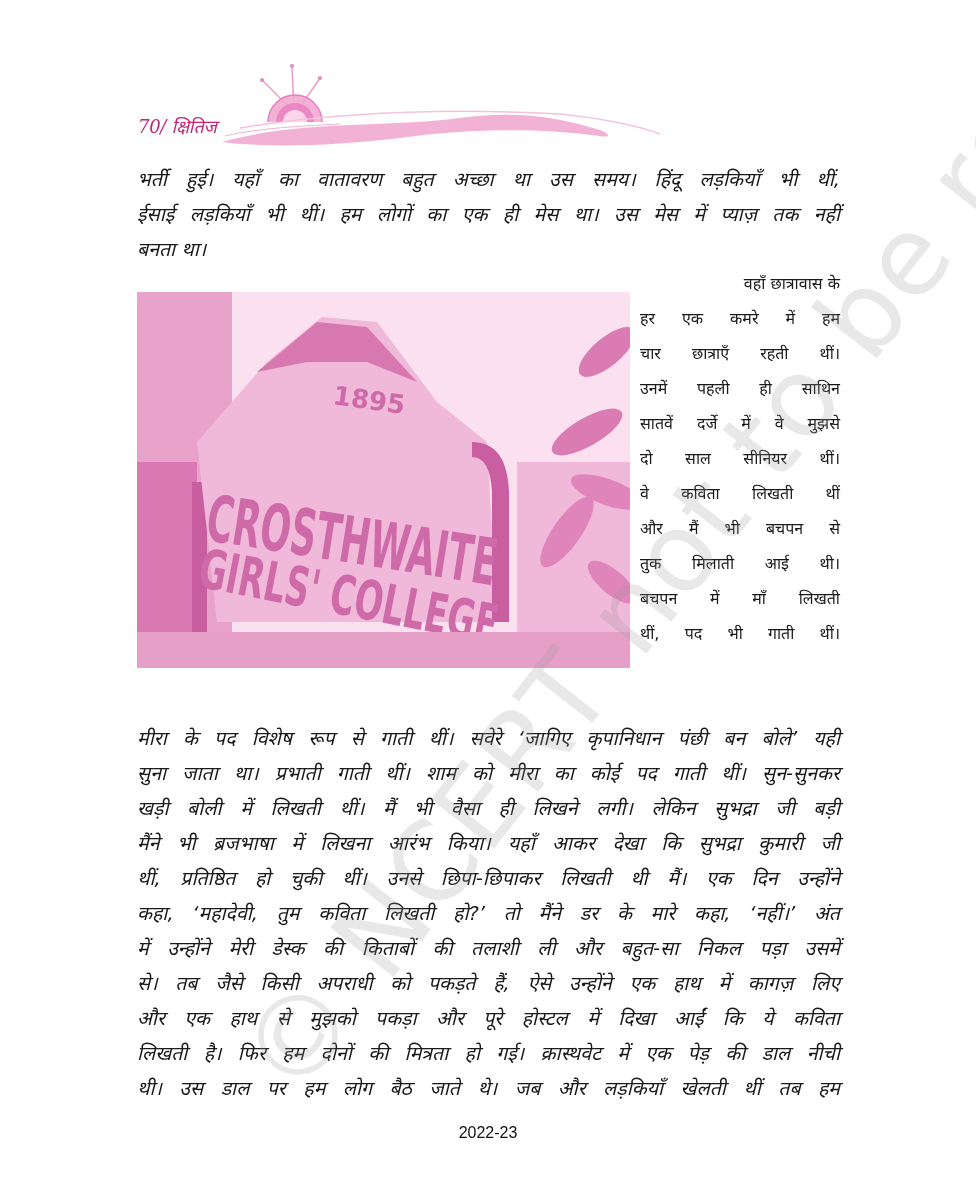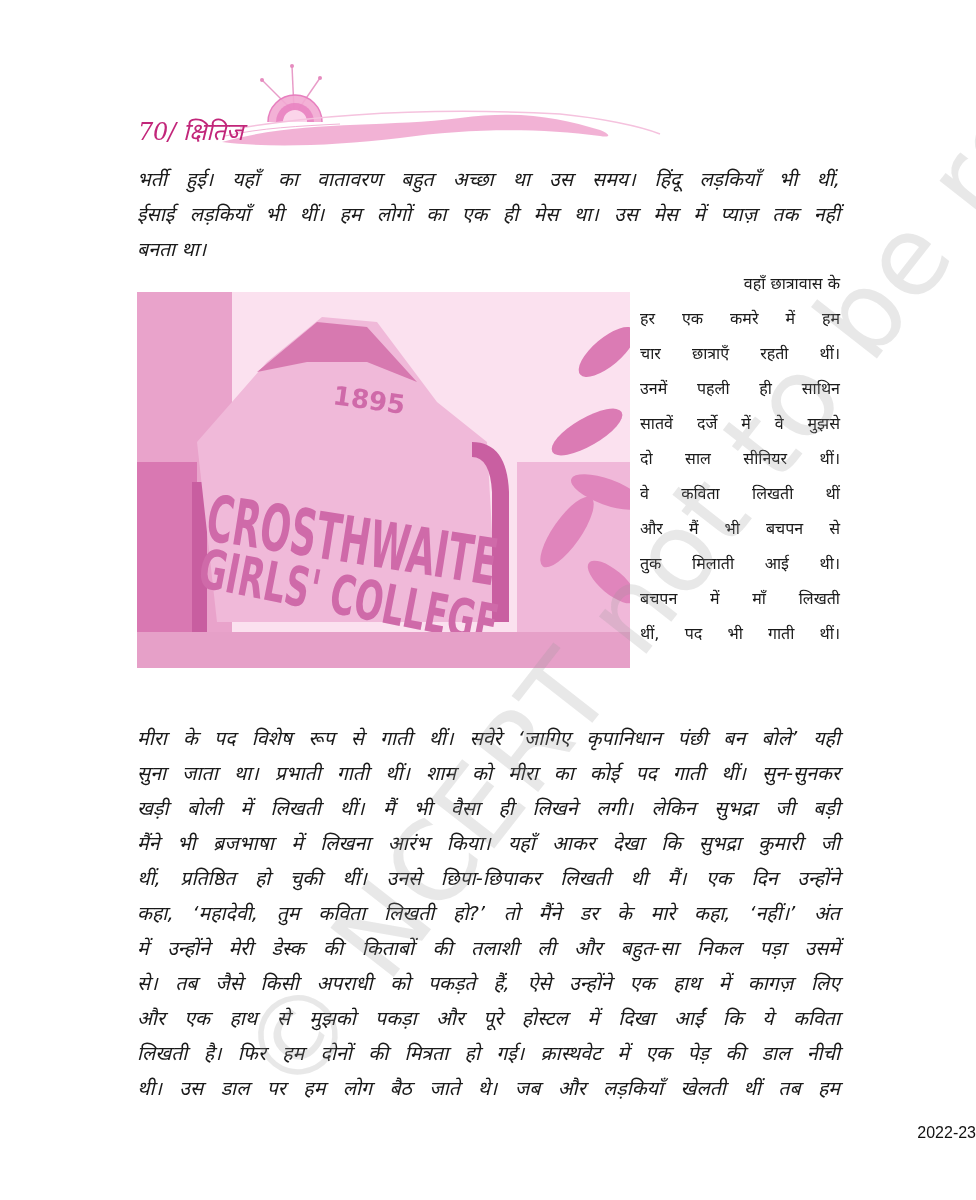--- a/index.html
+++ b/index.html
@@ -6,21 +6,21 @@
     body {
       width: 976px; height: 1200px; position: relative; overflow: hidden;
       font-family: "DejaVu Sans", sans-serif; color: #1a1a1a;
     }
     .header {
       position: absolute; left: 0; top: 0; width: 976px; height: 160px;
     }
     .page-label {
       position: absolute; left: 138px; top: 114px;
       font-family: "DejaVu Serif", serif; font-style: italic;
-      font-size: 24px; color: #c2267a; letter-spacing: -0.3px;
+      font-size: 18px; color: #c2267a; letter-spacing: -0.3px;
     }
     .header-art { position: absolute; left: 0; top: 0; }
     .text-block {
       position: absolute; left: 137px; width: 703px;
       font-size: 19.5px; line-height: 35px; text-align: justify;
       text-align-last: justify;
     }
     .text-block .line { display: block; height: 35px; white-space: nowrap; text-align: justify; text-align-last: justify; font-style: italic; }
     .text-block .line.last { text-align-last: left; }
     .side-block {
@@ -35,21 +35,21 @@
     }
     .watermark {
       position: absolute; left: 150px; top: 560px;
       font-family: "DejaVu Sans", sans-serif; font-size: 110px;
       color: rgba(150,150,150,0.22); transform: rotate(-52deg);
       transform-origin: left top; white-space: nowrap; pointer-events: none;
       letter-spacing: 2px;
     }
     .footer {
       position: absolute; left: 0; width: 976px; top: 1124px;
-      text-align: right; font-family: "Liberation Sans", sans-serif;
+      text-align: center; font-family: "Liberation Sans", sans-serif;
       font-size: 16px; color: #111;
     }
   </style>
 </head>
 <body>
 
 <div class="header">
   <svg class="header-art" width="976" height="160" viewBox="0 0 976 160">
 
     <g stroke="#e58bbf" stroke-width="1.5" fill="none" opacity="0.85">

